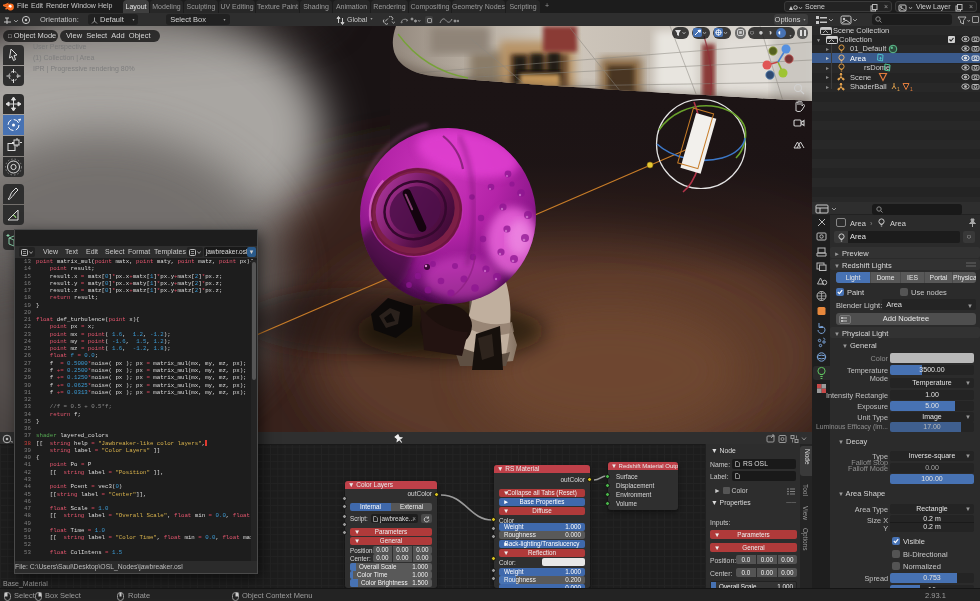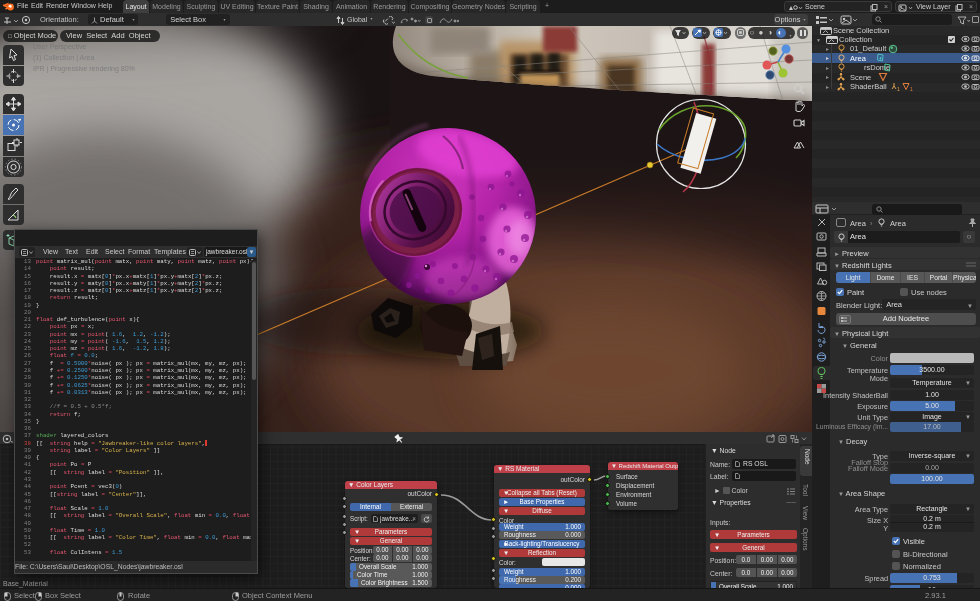--- a/index.html
+++ b/index.html
@@ -872,21 +872,21 @@
   <div class="abs" style="left:18px;top:125px;width:150px;height:11px;background:#323232;border-radius:2px">
         <span class="phead" style="top:1.5px"><span style="color:#999;font-size:6px">▼</span> Physical Light</span>
       </div>
   <div class="abs" style="left:30px;top:139px;color:#d5d5d5"><span style="color:#999;font-size:6px">▼</span> General</div>
   <div class="plabel" style="top:152px;color:#8f8f8f">Color</div>
   <div class="pfield" style="top:151px;background:#b9b9b9"></div>
   <div class="plabel" style="top:164px">Temperature</div>
   <div class="pfield" style="top:163px"><span class="abs" style="left:0;top:0;width:32px;height:10px;background:#4772b3;border-radius:2px 0 0 2px"></span><span style="position:relative">3500.00</span></div>
   <div class="plabel" style="top:172px">Mode</div>
   <div class="pfield" style="top:175.5px">Temperature<span style="position:absolute;right:3px;color:#999;font-size:6px">▼</span></div>
-  <div class="plabel" style="top:188.5px">Intensity ShaderBall</div>
+  <div class="plabel" style="top:188.5px">Intensity Rectangle</div>
   <div class="pfield" style="top:187.5px">1.00</div>
   <div class="plabel" style="top:200px">Exposure</div>
   <div class="pfield" style="top:199px"><span class="abs" style="left:0;top:0;width:65px;height:10px;background:#4772b3;border-radius:2px 0 0 2px"></span><span style="position:relative">5.00</span></div>
   <div class="plabel" style="top:210.5px">Unit Type</div>
   <div class="pfield" style="top:209.5px">Image<span style="position:absolute;right:3px;color:#999;font-size:6px">▼</span></div>
   <div class="plabel" style="top:221px;color:#8f8f8f;font-size:6.8px">Luminous Efficacy (lm...</div>
   <div class="pfield" style="top:220px;color:#bbb"><span class="abs" style="left:0;top:0;width:71px;height:10px;background:#3f5f8f;border-radius:2px 0 0 2px"></span><span style="position:relative">17.00</span></div>
   <div class="abs" style="left:26px;top:235px;color:#d5d5d5"><span style="color:#999;font-size:6px">▼</span> Decay</div>
   <div class="plabel" style="top:250px">Type</div>
   <div class="pfield" style="top:249px">Inverse-square<span style="position:absolute;right:3px;color:#999;font-size:6px">▼</span></div>

